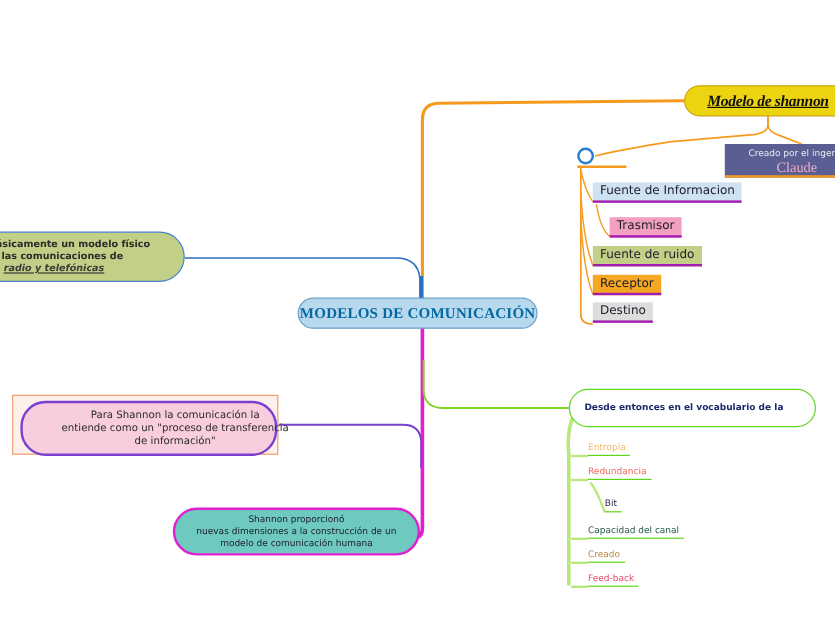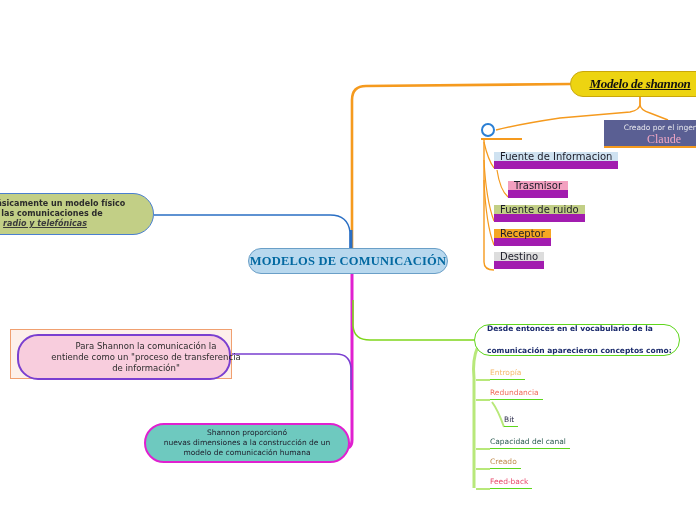--- a/index.html
+++ b/index.html
@@ -93,21 +93,21 @@
   }
 
   
   .elem {
     height: 17px;
     display: flex; align-items: center;
     padding: 0 6px;
     font-size: 10px;
     color: #1c1c28;
     white-space: nowrap;
-    border-bottom: 8px solid #a21caf;
+    border-bottom: 2px solid #a21caf;
     justify-content: center;
   }
   #elem-0 { left: 494px; top: 152px; background: #cfe2f1; }
   #elem-1 { left: 508px; top: 181px; background: #f3a0c0; }
   #elem-2 { left: 494px; top: 205px; background: #c2cf86; }
   #elem-3 { left: 494px; top: 229px; background: #f5a623; }
   #elem-4 { left: 494px; top: 252px; background: #dddddd; }
 
   
   #left-box {
@@ -284,21 +284,20 @@
   </div>
 
   <div class="node" id="teal-box">
     <div class="t">Shannon proporcionó</div>
     <div class="t">nuevas dimensiones a la construcción de un</div>
     <div class="t">modelo de comunicación humana</div>
   </div>
 
   <div class="node" id="vocab-box">
     <div class="t">Desde entonces en el vocabulario de la</div>
-    <div class="t">comunicación aparecieron conceptos como:</div>
   </div>
 
   <div class="node concept" id="concept-0">
     <span>Entropía</span>
   </div>
   <div class="node concept" id="concept-1">
     <span>Redundancia</span>
   </div>
   <div class="node concept" id="concept-2">
     <span>Bit</span>

